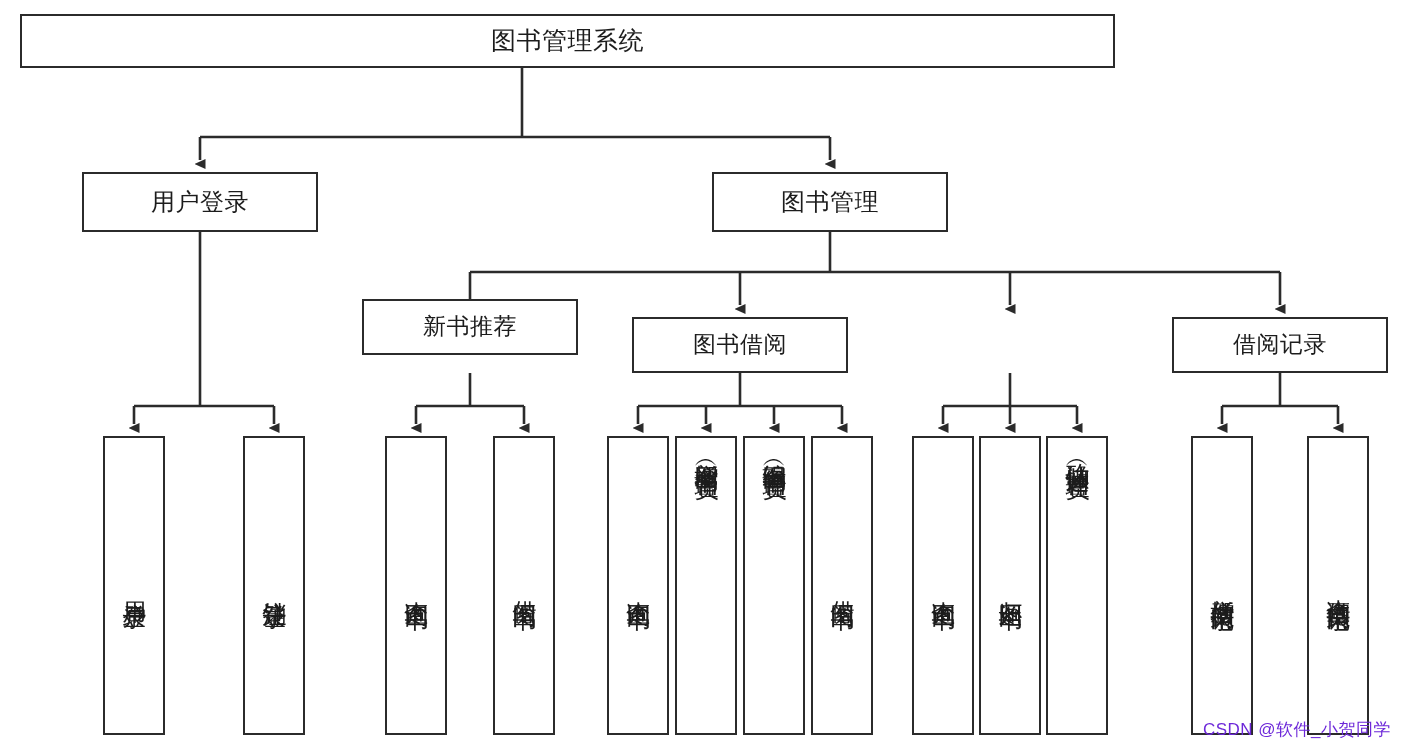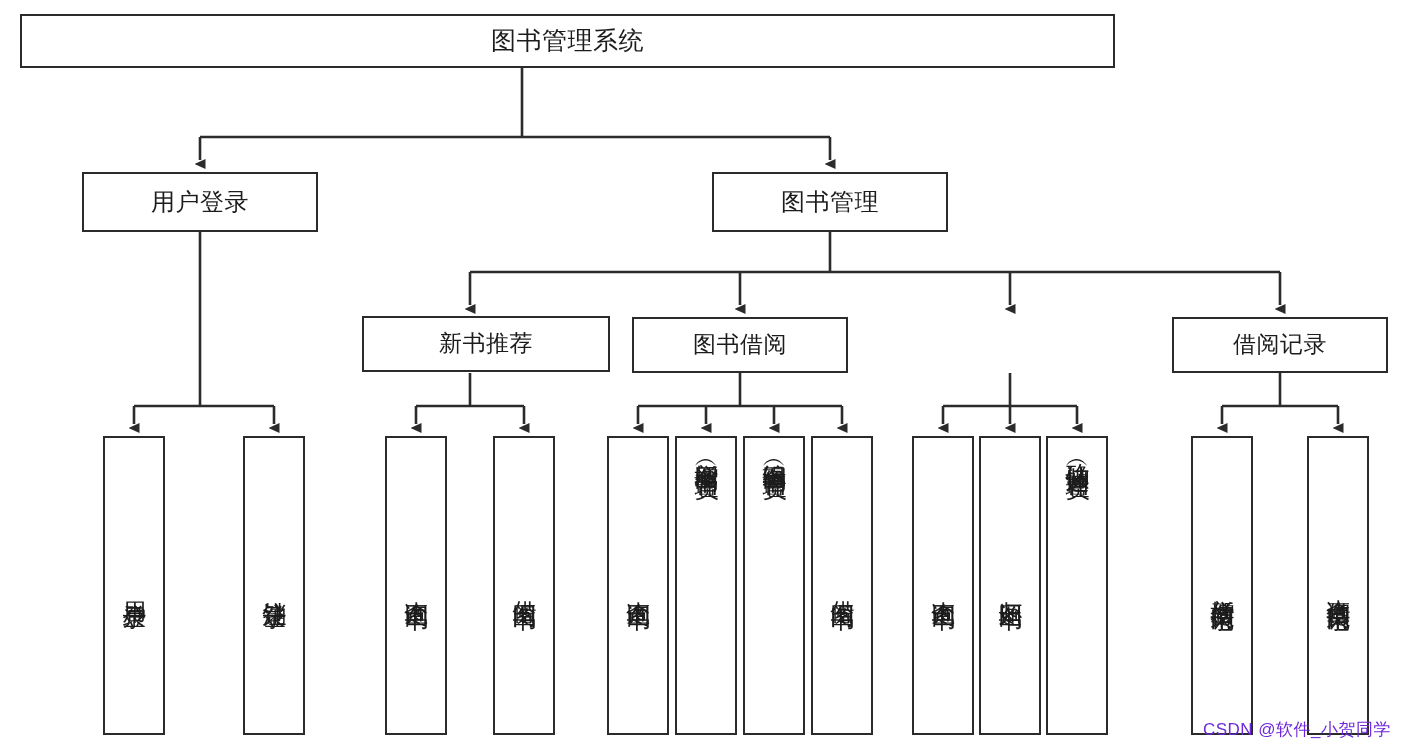--- a/index.html
+++ b/index.html
@@ -130,21 +130,21 @@
   </div>
 
   <div class="node lvl2" style="left:82px; top:172px; width:236px; height:60px;">
     <span class="lbl">用户登录</span>
   </div>
 
   <div class="node lvl2" style="left:712px; top:172px; width:236px; height:60px;">
     <span class="lbl">图书管理</span>
   </div>
 
-  <div class="node lvl3" style="left:362px; top:316px; width:248px; height:56px;">
+  <div class="node lvl3" style="left:362px; top:299px; width:216px; height:56px;">
     <span class="lbl">新书推荐</span>
   </div>
 
   <div class="node lvl3" style="left:632px; top:317px; width:216px; height:56px;">
     <span class="lbl">图书借阅</span>
   </div>
 
 
   <div class="node lvl3" style="left:1172px; top:317px; width:216px; height:56px;">
     <span class="lbl">借阅记录</span>

